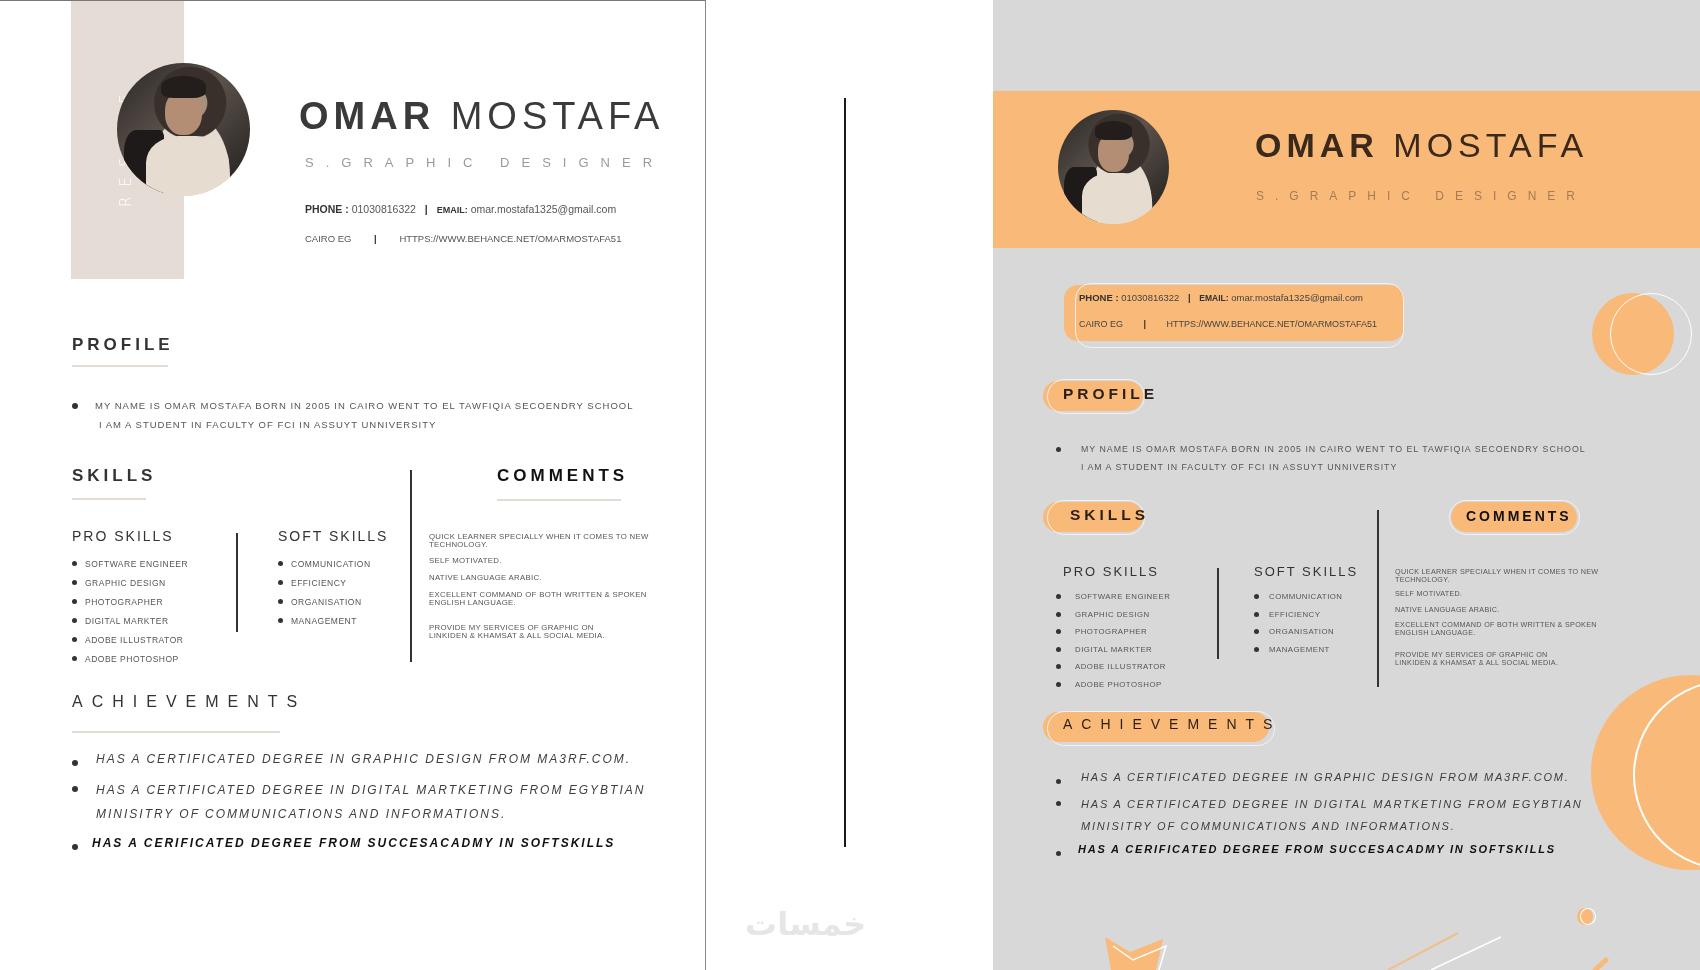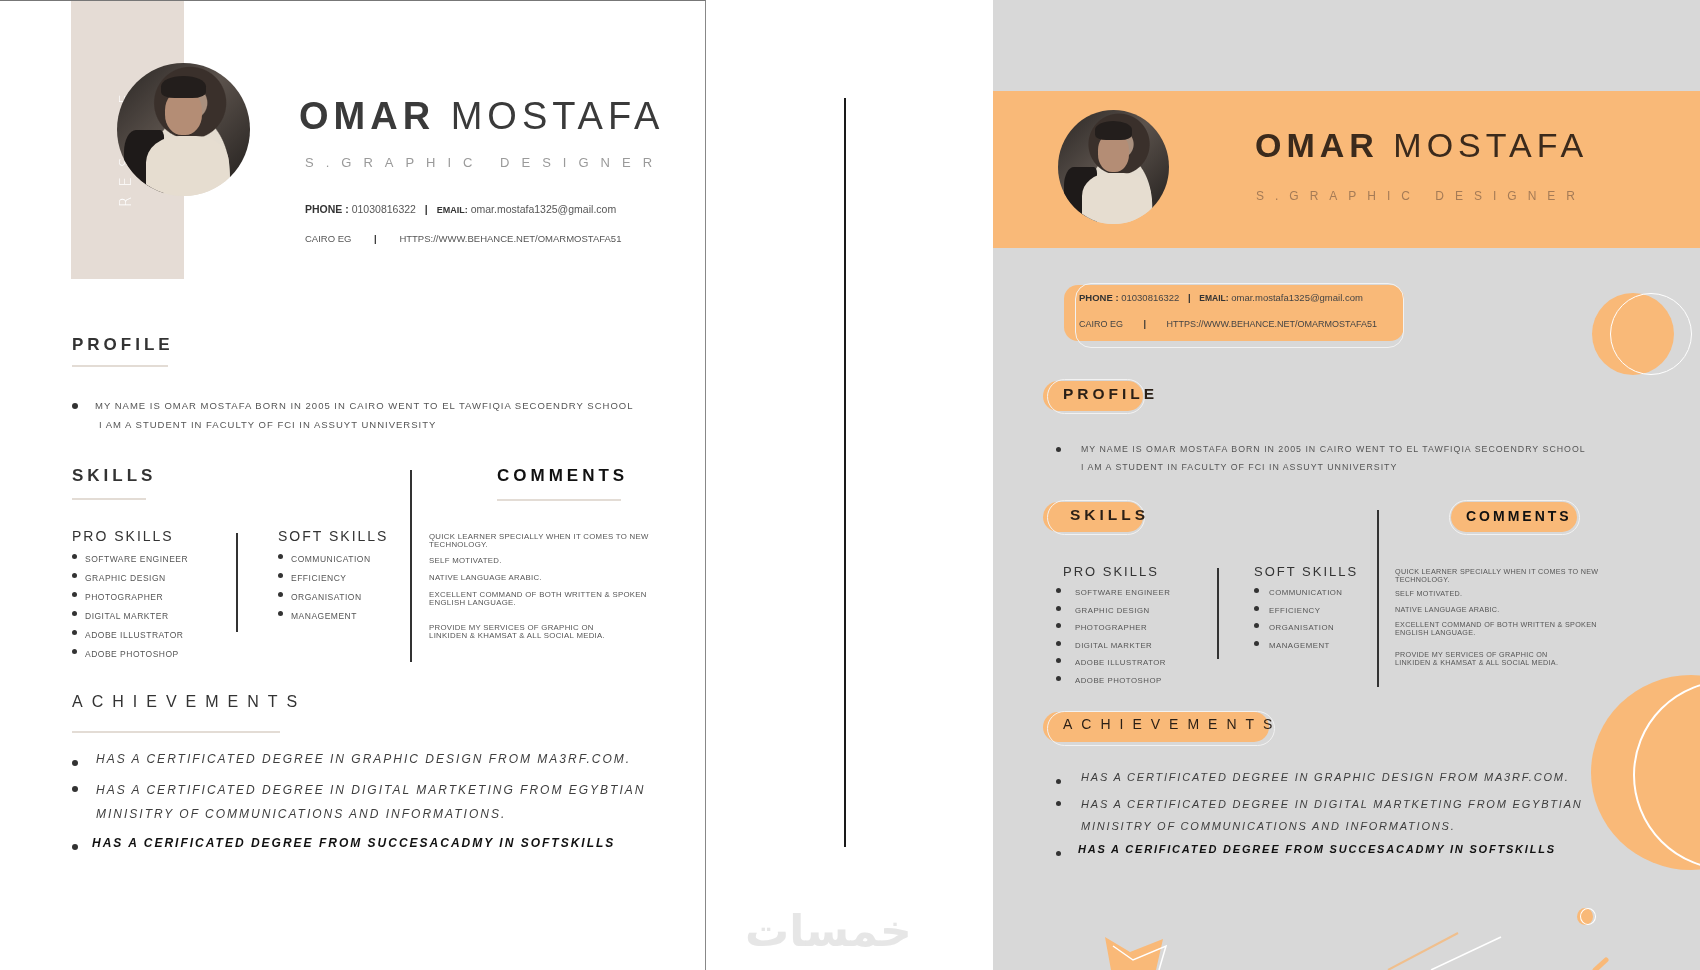--- a/index.html
+++ b/index.html
@@ -29,35 +29,35 @@
   .sec-title { font-family: "Liberation Sans", sans-serif; font-size: 17px; font-weight: 700; letter-spacing: 4px; color: #333; white-space: nowrap; }
   .sec-title.thin { font-weight: 400; letter-spacing: 9px; font-size: 16px; }
   .sec-title.black { color: #111; }
   .underline { height: 2px; background: #e3dcd5; }
 
   .bullet-text { font-family: "Liberation Sans", sans-serif; font-size: 9.5px; letter-spacing: 1px; color: #555; white-space: nowrap; line-height: 19px; }
   .dot { display: inline-block; width: 6px; height: 6px; border-radius: 50%; background: #333; vertical-align: middle; }
 
   .sub-title { font-family: "Liberation Sans", sans-serif; font-size: 14px; letter-spacing: 2px; color: #333; white-space: nowrap; }
   .skill-list { list-style: none; }
-  .skill-list li { font-family: "Liberation Sans", sans-serif; font-size: 8.5px; letter-spacing: 0.5px; color: #555; white-space: nowrap; height: 19px; display: flex; align-items: flex-start; }
+  .skill-list li { font-family: "Liberation Sans", sans-serif; font-size: 8.5px; letter-spacing: 0.5px; color: #555; white-space: nowrap; height: 19px; display: flex; align-items: center; }
   .skill-list li .dot { margin-right: 8px; width: 5px; height: 5px; }
   .vline { width: 1.5px; background: #333; }
 
   .comment { font-family: "Liberation Sans", sans-serif; font-size: 7.8px; letter-spacing: 0.3px; color: #555; line-height: 8px; white-space: nowrap; }
 
   .ach-list { list-style: none; font-style: italic; }
   .ach-list li { font-family: "Liberation Sans", sans-serif; font-size: 12px; letter-spacing: 2px; color: #3e3e3e; white-space: nowrap; position: relative; padding-left: 24px; }
   .ach-list li .dot { position: absolute; left: 0; top: 8px; width: 6px; height: 6px; }
   .ach-list li.strong { color: #111; font-weight: 700; padding-left: 20px; }
   .ach-list li .line2 { display: block; }
 
   
   .center-divider { left: 844px; top: 98px; width: 2px; height: 749px; background: #1a1a1a; }
-  .watermark { left: 745px; top: 905px; font-family: "DejaVu Sans", sans-serif; font-size: 44px; font-weight: 700; color: #e6e6e6; letter-spacing: 2px; }
+  .watermark { left: 745px; top: 905px; font-family: "DejaVu Sans", sans-serif; font-size: 32px; font-weight: 700; color: #e6e6e6; letter-spacing: 2px; }
 
   
   #right-page { left: 993px; top: 0; width: 707px; height: 970px; background: #d8d8d8; overflow: hidden; }
   .orange-band { left: 0; top: 91px; width: 707px; height: 157px; background: #f9b978; }
   .photo-right { left: 65px; top: 110px; width: 111px; height: 114px; }
   .r-name { font-size: 34px; letter-spacing: 5px; color: #3b2a1c; }
   .r-title-sub { color: #a57b56; letter-spacing: 11px; font-size: 12px; }
   .pill { background: #f9b978; border-radius: 18px; position: absolute; }
   .pill-outline { border: 1.5px solid #f2f2f2; border-radius: 18px; position: absolute; }
   .pill-text { position: absolute; font-family: "Liberation Sans", sans-serif; font-weight: 700; letter-spacing: 4px; color: #2a1f16; font-size: 15.5px; white-space: nowrap; }

